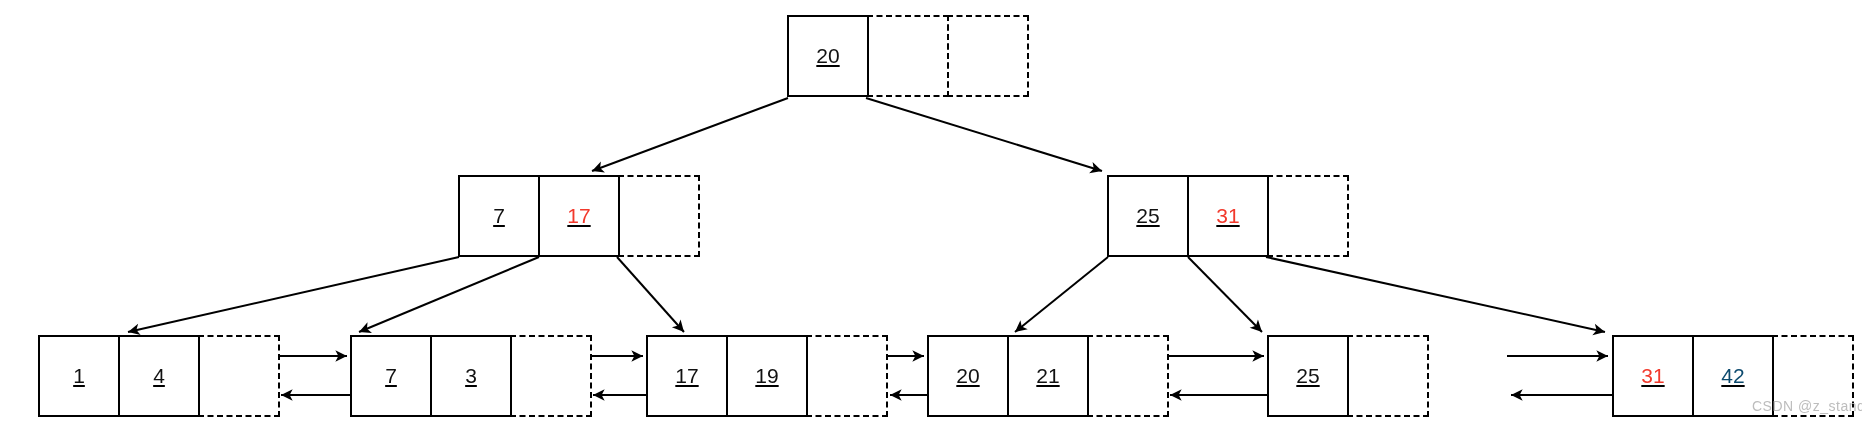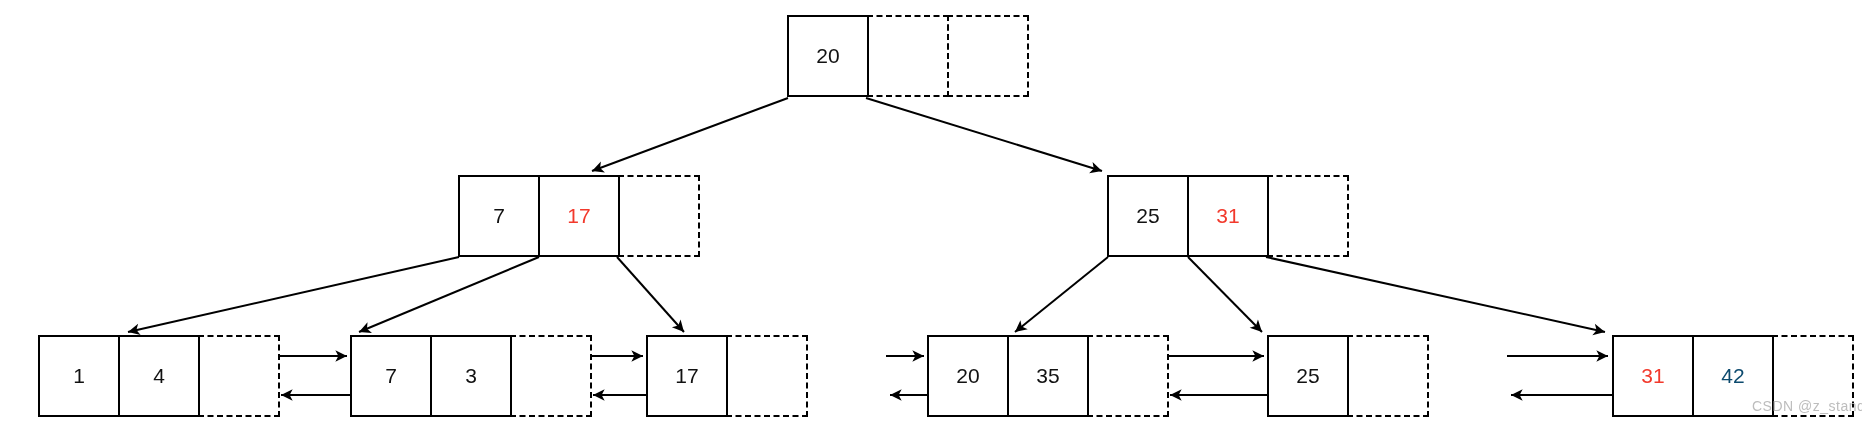--- a/index.html
+++ b/index.html
@@ -1,21 +1,21 @@
 <!DOCTYPE html>
 <html><head>
 <meta charset="utf-8">
 <style>
   html,body{margin:0;padding:0;background:#ffffff;}
   .canvas{
     position:relative;width:1862px;height:426px;background:#ffffff;
     font-family:"Liberation Sans", sans-serif;overflow:hidden;
   }
   .edges-layer{position:absolute;left:0;top:0;width:1862px;height:426px;pointer-events:none;}
-  .node{position:absolute;display:flex;}
+  .node{position:absolute;display:flex;text-decoration:underline;}
   .cell{
     box-sizing:border-box;width:82px;height:82px;margin-left:-2px;
     border:2px solid #000;background:#ffffff;
     display:flex;align-items:center;justify-content:center;
     font-size:21px;color:#111;position:relative;z-index:2;
   }
   .cell:first-child{margin-left:0;}
   .cell.dashed{border-style:dashed;background:transparent;z-index:1;}
   .watermark{
     position:absolute;left:1752px;top:398px;font-size:14px;
@@ -82,26 +82,27 @@
   </div>
 
   <div class="node" style="left:350px;top:335px">
     <div class="cell">7</div>
     <div class="cell">3</div>
     <div class="cell dashed"></div>
   </div>
 
   <div class="node" style="left:646px;top:335px">
     <div class="cell">17</div>
+    <div class="cell">19</div>
     <div class="cell dashed"></div>
   </div>
 
   <div class="node" style="left:927px;top:335px">
     <div class="cell">20</div>
-    <div class="cell">35</div>
+    <div class="cell">21</div>
     <div class="cell dashed"></div>
   </div>
 
   <div class="node" style="left:1267px;top:335px">
     <div class="cell">25</div>
     <div class="cell dashed"></div>
   </div>
 
   <div class="node" style="left:1612px;top:335px">
     <div class="cell hl" style="color: rgb(242, 57, 44);">31</div>

